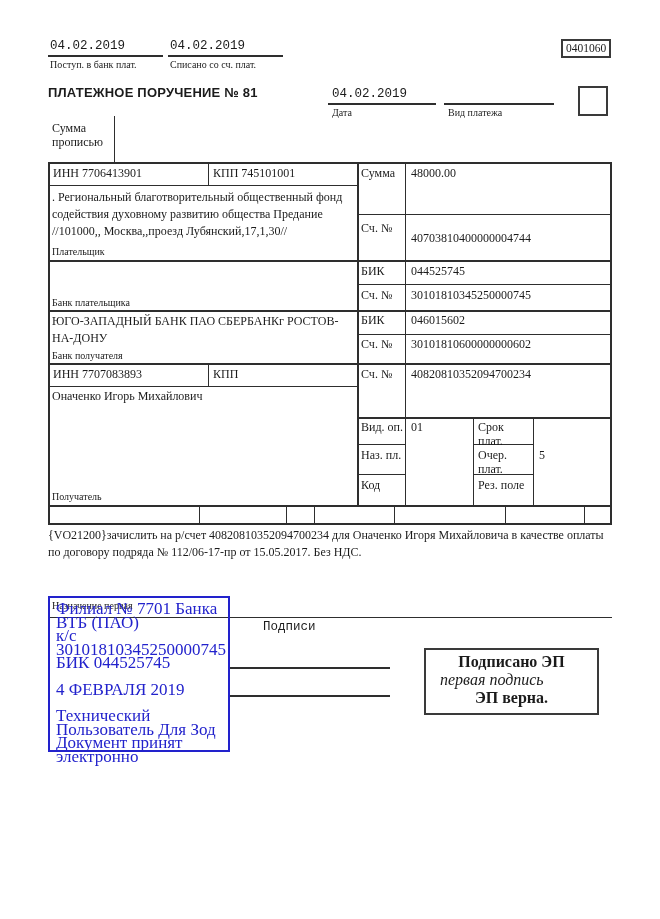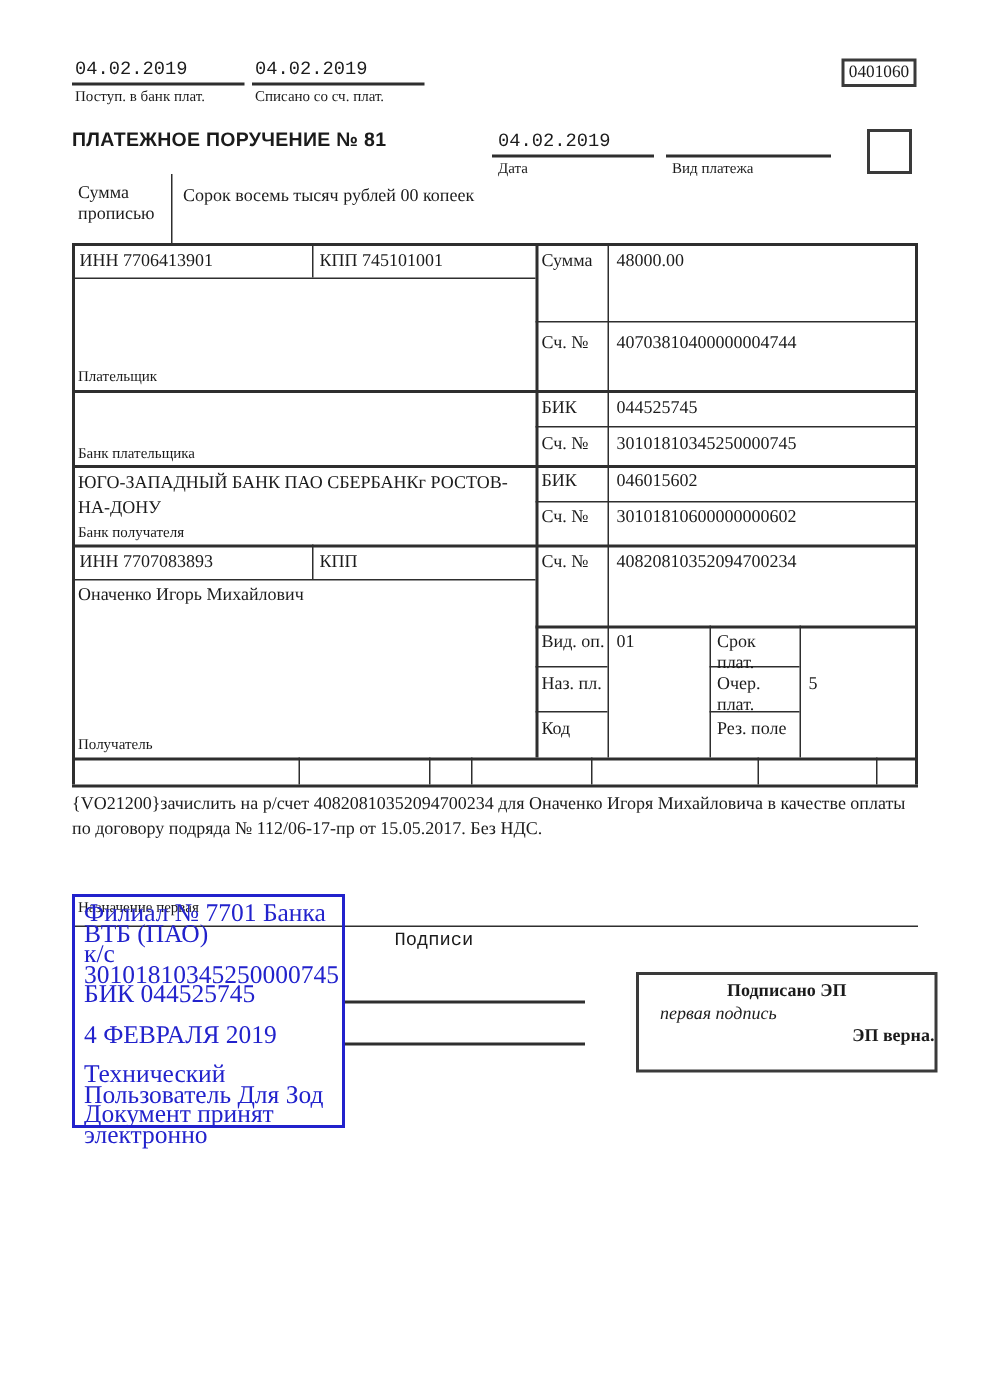--- a/index.html
+++ b/index.html
@@ -20,27 +20,27 @@
   .hl,.vl{position:absolute;background:#2e2e2e;}
   .box{position:absolute;border:2px solid #3a3a3a;box-sizing:border-box;background:#fff;}
   .stamp{
     position:absolute;left:48px;top:596px;width:182px;height:156px;
     border:2px solid #2222cc;box-sizing:border-box;color:#2222cc;
     font-size:17px;line-height:13.5px;padding:4px 2px 4px 6px;
   }
   .stamp div{white-space:normal;}
   .stamp .gap1{margin-top:13px;}
   .esign{
-    position:absolute;left:424px;top:648px;width:201px;height:67px;
-    border:2px solid #3a3a3a;box-sizing:border-box;font-size:12px;
+    position:absolute;left:424px;top:648px;width:175px;height:67px;
+    border:2px solid #3a3a3a;box-sizing:border-box;font-size:16px;
   }
   .esign .et{font-weight:bold;text-align:center;margin-top:3px;}
   .esign .en{margin:2px 0 0 6px;}
   .esign .es{font-style:italic;margin:0 0 0 14px;}
-  .esign .ev{font-weight:bold;text-align:right;margin-top:0;}
+  .esign .ev{font-weight:bold;text-align:center;margin-top:0;}
 </style>
 </head>
 <body>
 
 <div class="page">
 
   <div class="t big" style="left:50px;top:39px">04.02.2019</div>
   <div class="hl" style="left:48px;top:55px;width:115px;height:2px"></div>
   <div class="s" style="left:50px;top:59px">Поступ. в банк плат.</div>
 
@@ -55,21 +55,20 @@
   <div class="title" style="left:48px;top:85px">ПЛАТЕЖНОЕ ПОРУЧЕНИЕ № 81</div>
   <div class="t big" style="left:332px;top:87px">04.02.2019</div>
   <div class="hl" style="left:328px;top:103px;width:108px;height:2px"></div>
   <div class="s" style="left:332px;top:107px">Дата</div>
   <div class="hl" style="left:444px;top:103px;width:110px;height:2px"></div>
   <div class="s" style="left:448px;top:107px">Вид платежа</div>
   <div class="box" style="left:578px;top:86px;width:30px;height:30px"></div>
 
   <div class="t cell wrap" style="left:52px;top:121px;width:58px;line-height:14px">Сумма прописью</div>
   <div class="vl" style="left:114px;top:116px;width:1px;height:46px"></div>
-  <div class="t" style="left:122px;top:123px">Сорок восемь тысяч рублей 00 копеек</div>
 
   <div class="hl" style="left:48px;top:162px;width:564px;height:2px"></div>
   <div class="vl" style="left:48px;top:162px;width:2px;height:361px"></div>
   <div class="vl" style="left:610px;top:162px;width:2px;height:361px"></div>
   <div class="vl" style="left:357px;top:162px;width:2px;height:343px"></div>
   <div class="vl" style="left:405px;top:162px;width:1px;height:343px"></div>
 
   <div class="vl" style="left:208px;top:162px;width:1px;height:23px"></div>
   <div class="hl" style="left:48px;top:185px;width:309px;height:1px"></div>
   <div class="hl" style="left:357px;top:214px;width:255px;height:1px"></div>
@@ -95,23 +94,24 @@
   <div class="vl" style="left:394px;top:505px;width:1px;height:18px"></div>
   <div class="vl" style="left:505px;top:505px;width:1px;height:18px"></div>
   <div class="vl" style="left:584px;top:505px;width:1px;height:18px"></div>
   <div class="hl" style="left:48px;top:523px;width:564px;height:2px"></div>
 
   <div class="t" style="left:53px;top:166px">ИНН 7706413901</div>
   <div class="t" style="left:213px;top:166px">КПП 745101001</div>
   <div class="t cell" style="left:361px;top:166px">Сумма</div>
   <div class="t" style="left:411px;top:166px">48000.00</div>
 
+  <div class="t wrap" style="left:52px;top:189px;width:298px">. Региональный благотворительный общественный фонд содействия духовному развитию общества Предание //101000,, Москва,,проезд Лубянский,17,1,30//</div>
   <div class="s" style="left:52px;top:246px">Плательщик</div>
   <div class="t cell" style="left:361px;top:221px">Сч. №</div>
-  <div class="t" style="left:411px;top:221px">40703810400000004744</div>
+  <div class="t" style="left:411px;top:231px">40703810400000004744</div>
 
   <div class="t cell" style="left:361px;top:264px">БИК</div>
   <div class="t" style="left:411px;top:264px">044525745</div>
   <div class="t cell" style="left:361px;top:288px">Сч. №</div>
   <div class="t" style="left:411px;top:288px">30101810345250000745</div>
   <div class="s" style="left:52px;top:297px">Банк плательщика</div>
 
   <div class="t wrap" style="left:52px;top:313px;width:300px">ЮГО-ЗАПАДНЫЙ БАНК ПАО СБЕРБАНКг РОСТОВ-НА-ДОНУ</div>
   <div class="t cell" style="left:361px;top:313px">БИК</div>
   <div class="t" style="left:411px;top:313px">046015602</div>

